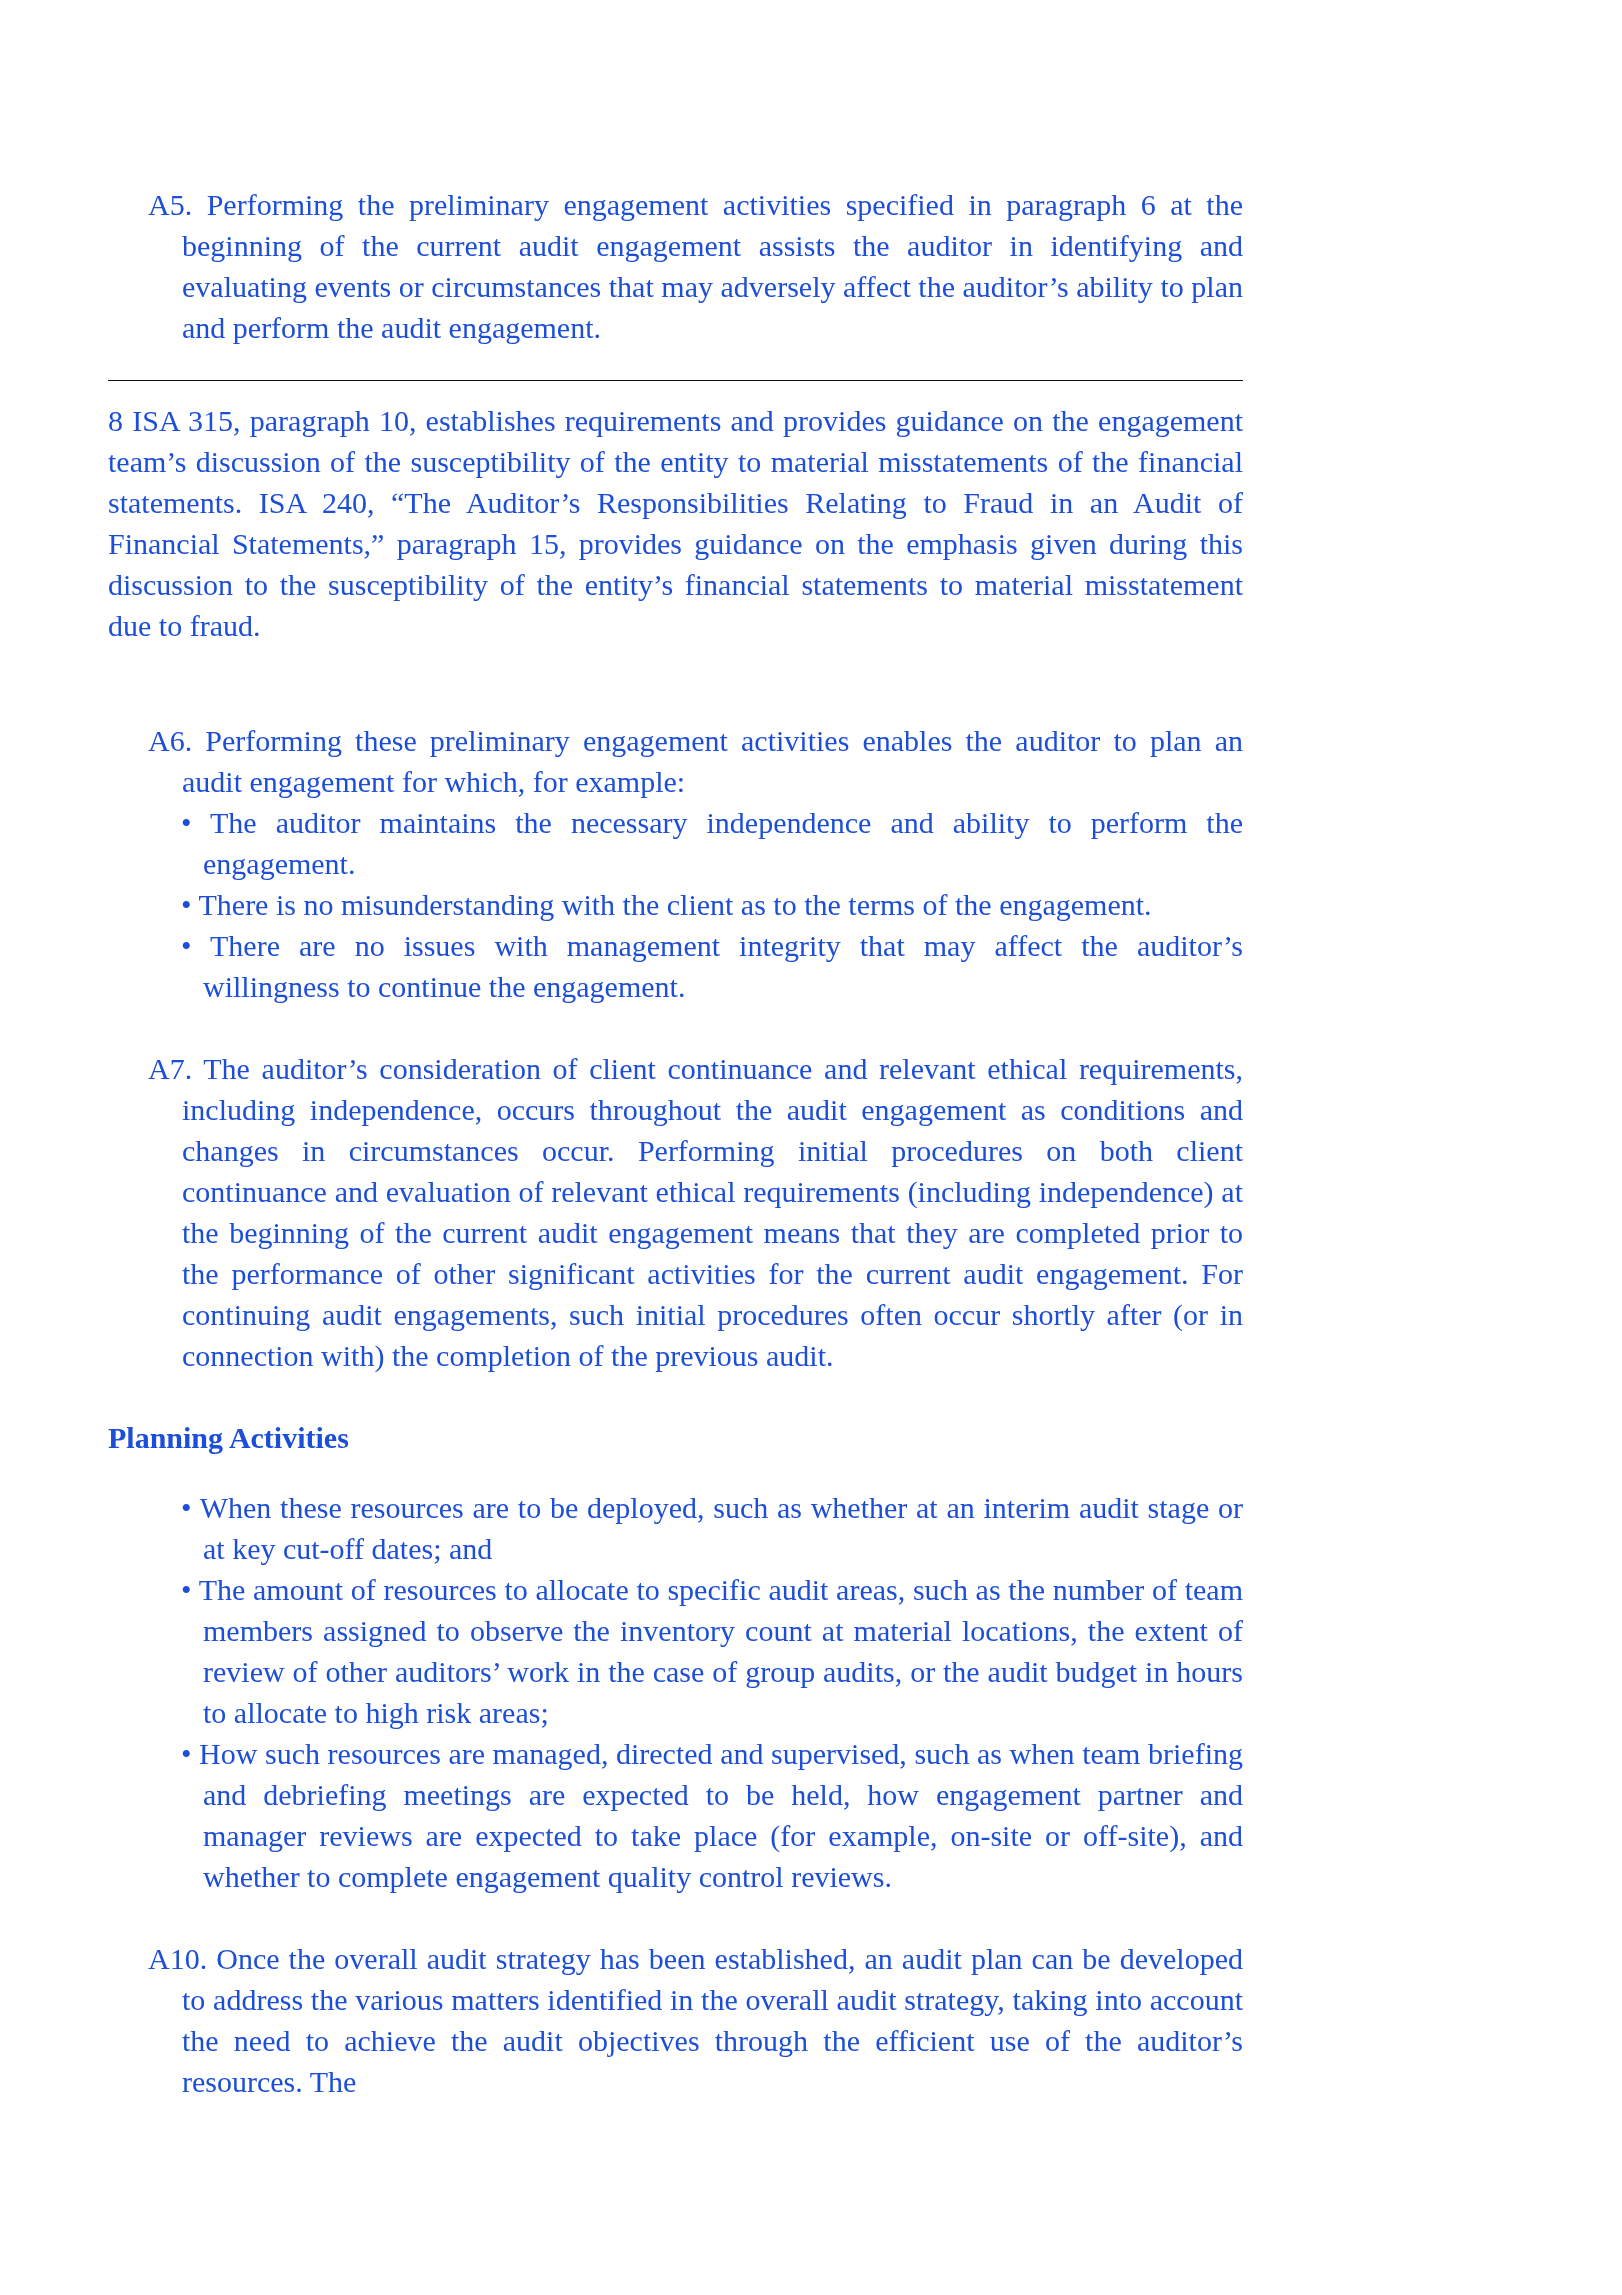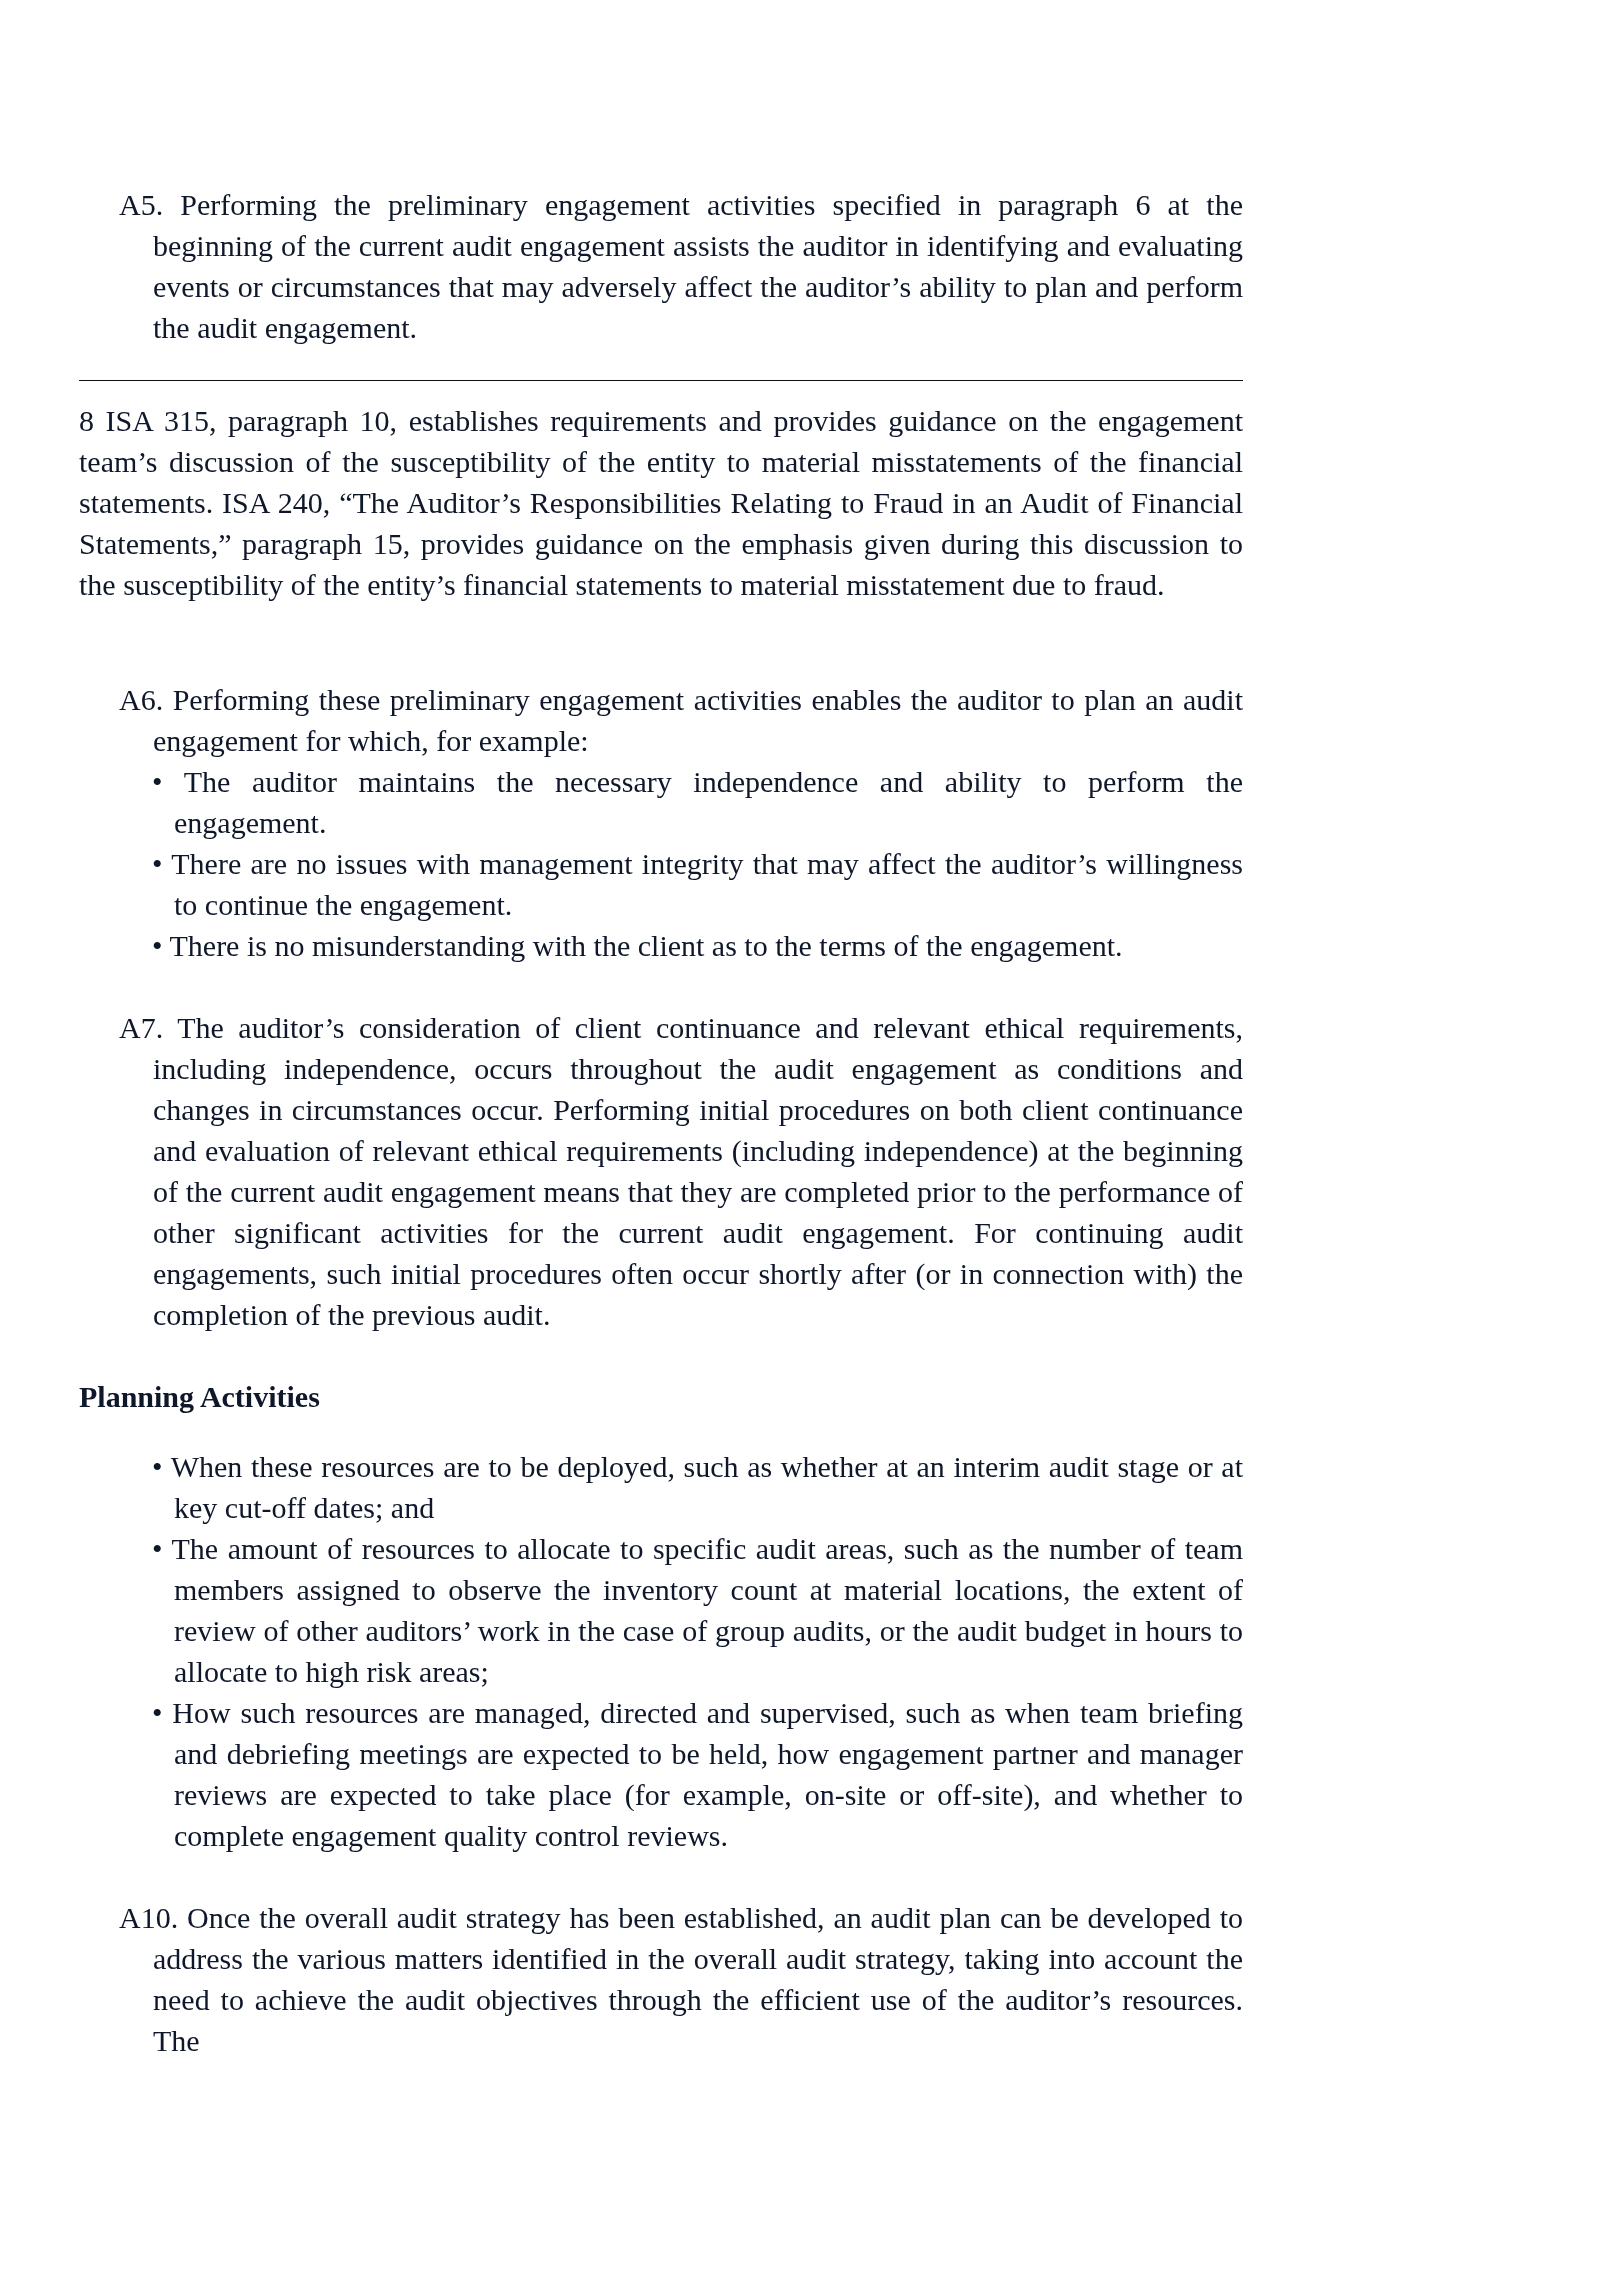--- a/index.html
+++ b/index.html
@@ -5,25 +5,25 @@
   html, body {
     margin: 0;
     padding: 0;
     background: #ffffff;
   }
   .page {
     box-sizing: border-box;
     width: 1401px;
     height: 2295px;
     background: #ffffff;
-    color: #0f172a;
+    color: #1d4ed8;
     font-family: "Liberation Serif", "DejaVu Serif", serif;
     font-size: 30px;
     line-height: 41px;
-    padding: 184px 158px 48px 79px;
+    padding: 184px 158px 48px 108px;
     overflow: hidden;
   }
   .block { margin: 0 0 41px 0; }
   p { margin: 0; }
   .just { text-align: justify; }
   
   .hang {
     padding-left: 74px;
     text-indent: -34px;
   }
@@ -57,22 +57,22 @@
   </div>
 
   <div class="footnote-sep"></div>
   <div class="block footnote-block">
     <p class="just"><span>8</span> <span>ISA 315, paragraph 10, establishes requirements and provides guidance on the engagement team’s discussion of the susceptibility of the entity to material misstatements of the financial statements. ISA 240, “The Auditor’s Responsibilities Relating to Fraud in an Audit of Financial Statements,” paragraph 15, provides guidance on the emphasis given during this discussion to the susceptibility of the entity’s financial statements to material misstatement due to fraud.</span></p>
   </div>
 
   <div class="block">
     <p class="hang just"><span>A6.</span> <span>Performing these preliminary engagement activities enables the auditor to plan an audit engagement for which, for example:</span></p>
     <p class="bullet just"><span>•</span> <span>The auditor maintains the necessary independence and ability to perform the engagement.</span></p>
+    <p class="bullet just"><span>•</span> <span>There is no misunderstanding with the client as to the terms of the engagement.</span></p>
     <p class="bullet just"><span>•</span> <span>There are no issues with management integrity that may affect the auditor’s willingness to continue the engagement.</span></p>
-    <p class="bullet just"><span>•</span> <span>There is no misunderstanding with the client as to the terms of the engagement.</span></p>
   </div>
 
   <div class="block">
     <p class="hang just"><span>A7.</span> <span>The auditor’s consideration of client continuance and relevant ethical requirements, including independence, occurs throughout the audit engagement as conditions and changes in circumstances occur. Performing initial procedures on both client continuance and evaluation of relevant ethical requirements (including independence) at the beginning of the current audit engagement means that they are completed prior to the performance of other significant activities for the current audit engagement. For continuing audit engagements, such initial procedures often occur shortly after (or in connection with) the completion of the previous audit.</span></p>
   </div>
 
   <p class="heading">Planning Activities</p>
 
 
   <div class="block">

